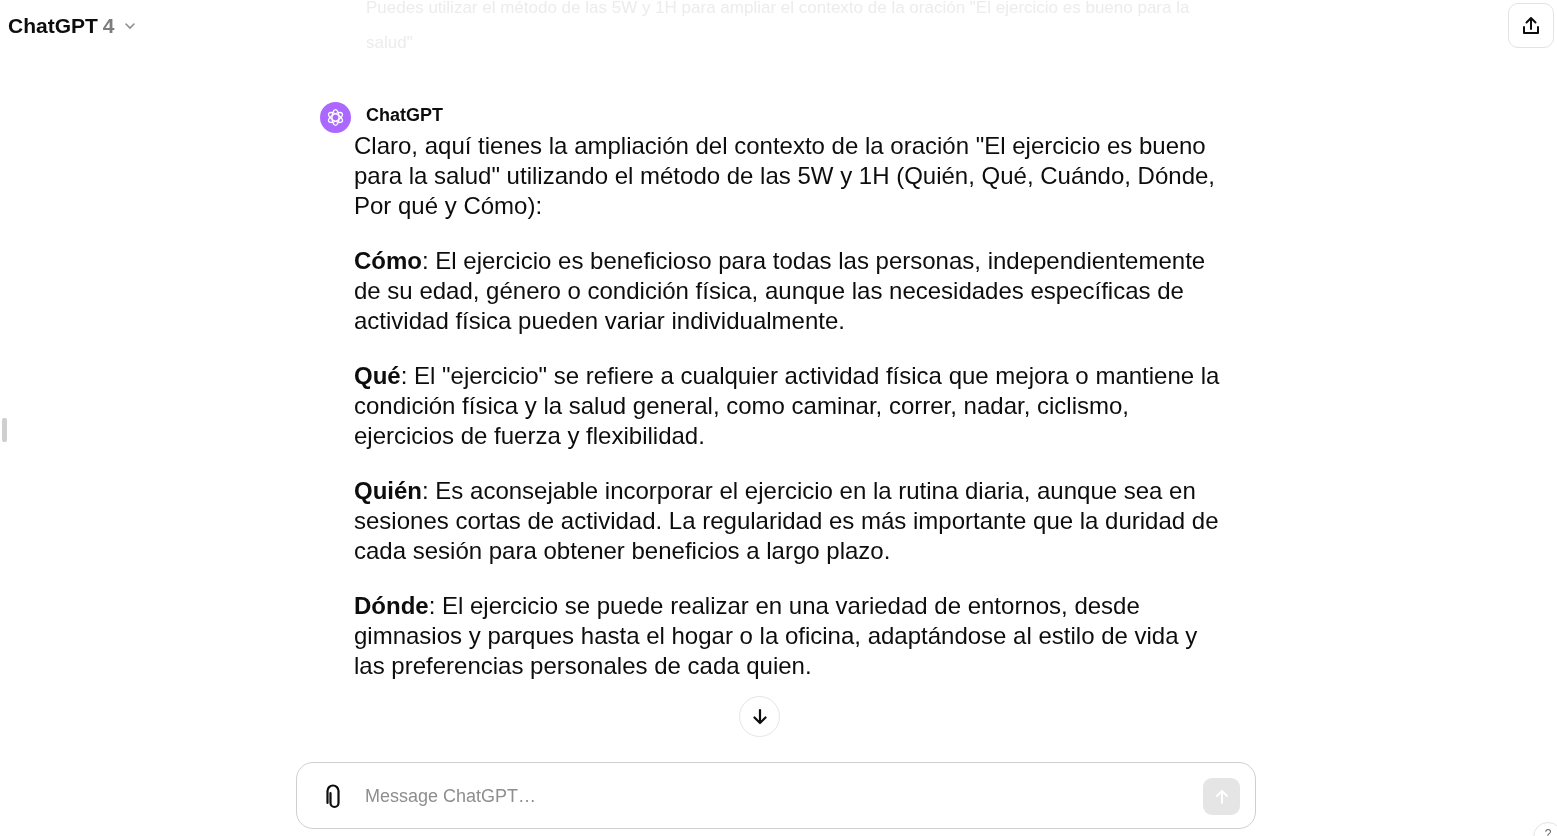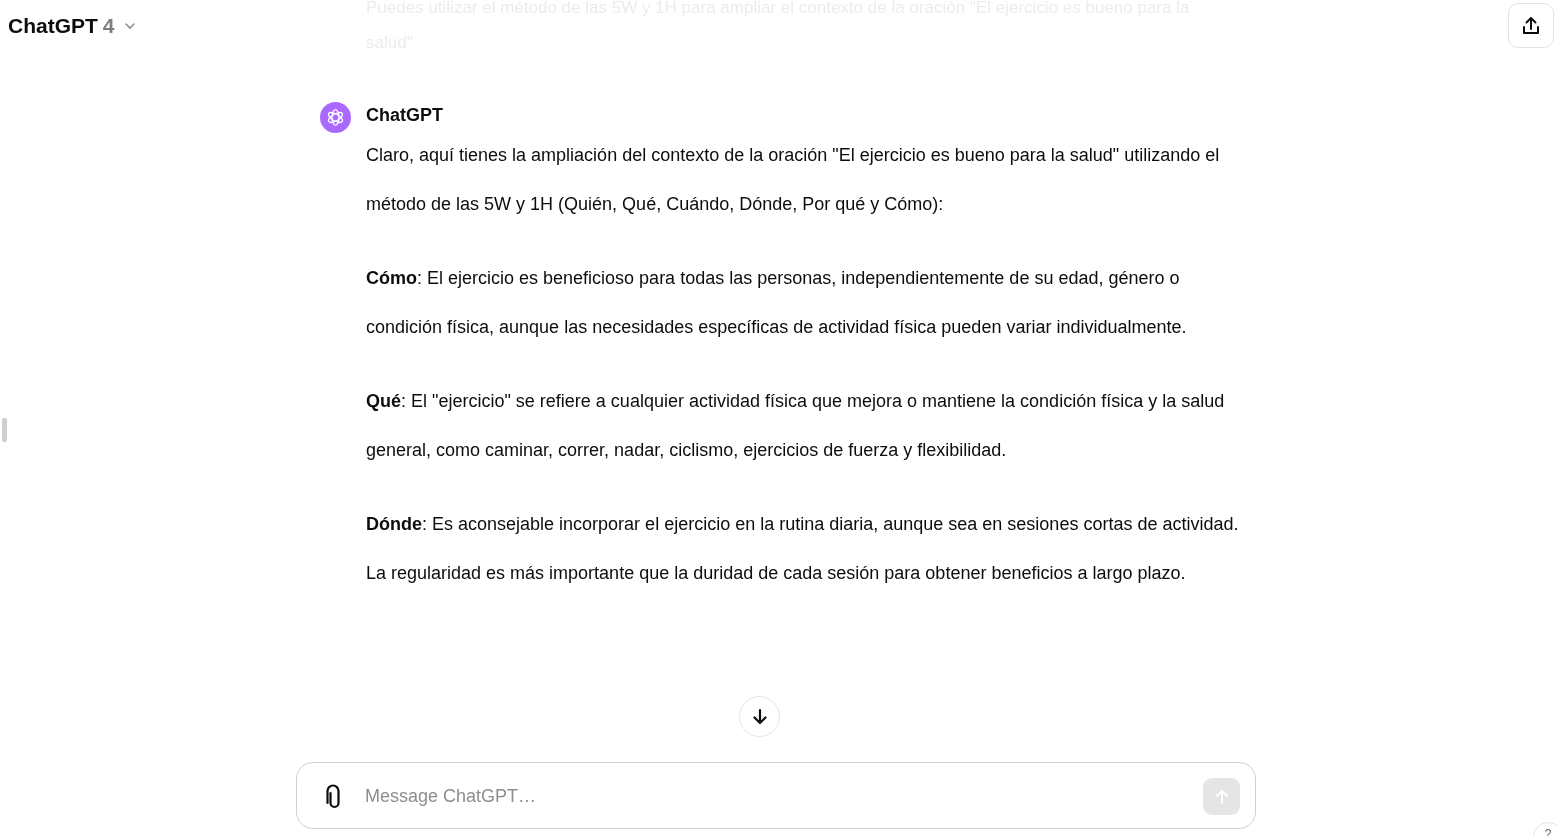--- a/index.html
+++ b/index.html
@@ -29,21 +29,21 @@
     position: absolute; left: 2px; top: 418px; width: 5px; height: 24px;
     background: #cfcfcf; border-radius: 2px;
   }
 
   .msg { position: absolute; left: 320px; top: 102px; width: 920px; }
   .avatar {
     position: absolute; left: 0; top: 0; width: 31px; height: 31px; border-radius: 50%;
     background: #ab68ff; display: flex; align-items: center; justify-content: center;
   }
   .author { position: absolute; left: 46px; top: 3px; font-size: 18px; font-weight: 700; }
-  .body-text { position: absolute; left: 46px; top: 29px; width: 874px; font-size: 18px; line-height: 49px; }
+  .body-text { position: absolute; left: 34px; top: 29px; width: 874px; font-size: 24px; line-height: 30px; }
   .body-text p { margin-bottom: 25px; }
   .body-text b { font-weight: 700; }
 
   .fade-bottom {
     position: absolute; left: 0; top: 740px; width: 1557px; height: 96px;
     background: linear-gradient(to bottom, rgba(255,255,255,0) 0%, rgba(255,255,255,0.92) 28%, #fff 40%);
   }
 
   .scroll-down {
     position: absolute; left: 739px; top: 696px; width: 41px; height: 41px; border-radius: 50%;
@@ -102,21 +102,22 @@
         <ellipse cx="12" cy="12" rx="4" ry="9" transform="rotate(60 12 12)"></ellipse>
         <ellipse cx="12" cy="12" rx="4" ry="9" transform="rotate(120 12 12)"></ellipse>
       </g>
     </svg>
   </div>
   <div class="author">ChatGPT</div>
   <div class="body-text">
     <p>Claro, aquí tienes la ampliación del contexto de la oración "El ejercicio es bueno para la salud" utilizando el método de las 5W y 1H (Quién, Qué, Cuándo, Dónde, Por qué y Cómo):</p>
     <p><b>Cómo</b><span>: El ejercicio es beneficioso para todas las personas, independientemente de su edad, género o condición física, aunque las necesidades específicas de actividad física pueden variar individualmente.</span></p>
     <p><b>Qué</b><span>: El "ejercicio" se refiere a cualquier actividad física que mejora o mantiene la condición física y la salud general, como caminar, correr, nadar, ciclismo, ejercicios de fuerza y flexibilidad.</span></p>
-    <p><b>Dónde</b><span>: Es aconsejable incorporar el ejercicio en la rutina diaria, aunque sea en sesiones cortas de actividad. La regularidad es más importante que la duridad de cada sesión para obtener beneficios a largo plazo.</span></p>
+    <p><b>Quién</b><span>: Es aconsejable incorporar el ejercicio en la rutina diaria, aunque sea en sesiones cortas de actividad. La regularidad es más importante que la duridad de cada sesión para obtener beneficios a largo plazo.</span></p>
+    <p><b>Dónde</b><span>: El ejercicio se puede realizar en una variedad de entornos, desde gimnasios y parques hasta el hogar o la oficina, adaptándose al estilo de vida y las preferencias personales de cada quien.</span></p>
   </div>
 </div>
 
 <div class="fade-bottom"></div>
 
 <div class="scroll-down">
   <svg width="20" height="20" viewBox="0 0 20 20">
     <path d="M10 3 V16 M4.5 10.5 L10 16 L15.5 10.5" fill="none" stroke="#0d0d0d" stroke-width="2.2" stroke-linecap="round" stroke-linejoin="round"></path>
   </svg>
 </div>

